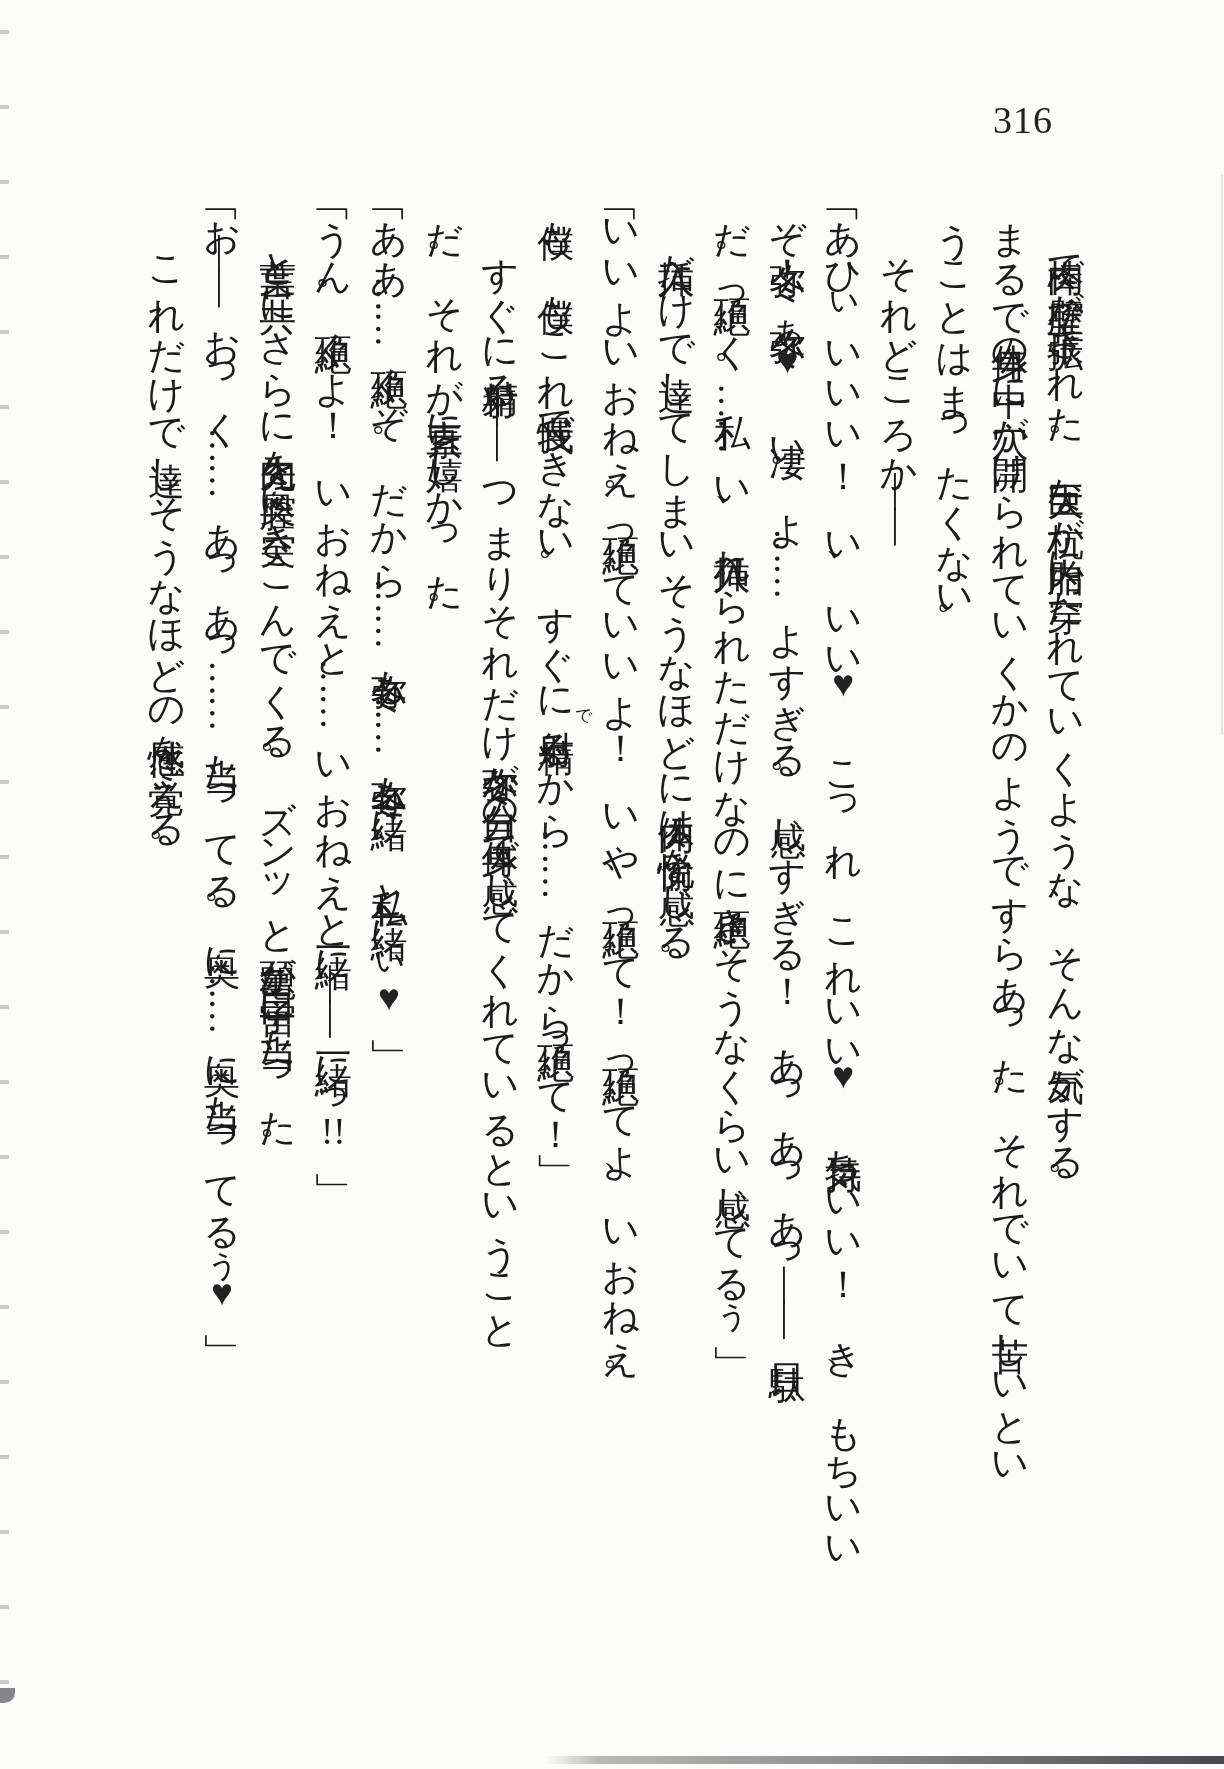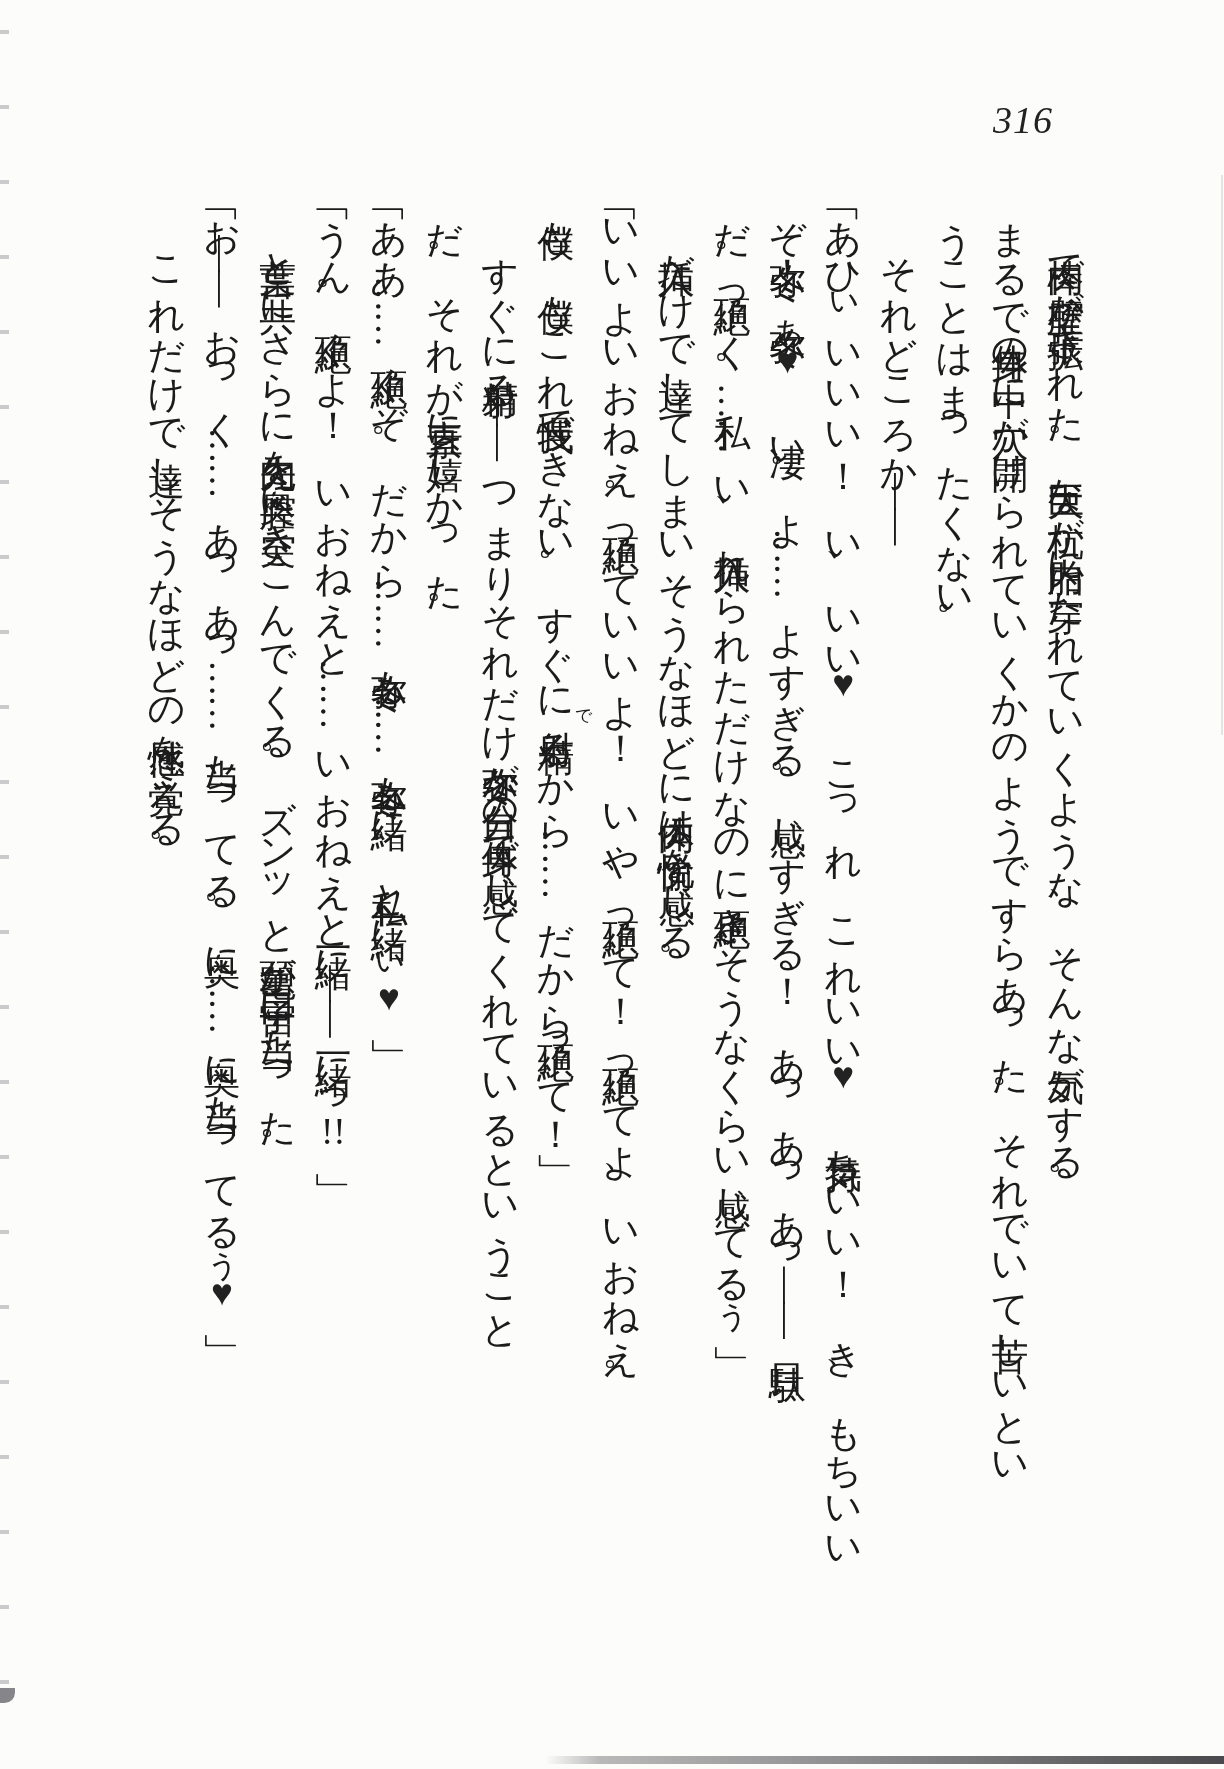--- a/index.html
+++ b/index.html
@@ -14,21 +14,20 @@
     font-family:"Liberation Serif","DejaVu Serif",serif;
     position:relative;overflow:hidden;
   }
   .page{
     position:absolute;inset:0;
   }
   .page-number{
     position:absolute;
     left:993px;top:101px;width:60px;
     font-size:38px;line-height:1;
-    font-style:italic;
     color:#222;
     letter-spacing:1px;
   }
   .text-block{
     position:absolute;
     top:197px;right:131px;
     height:1372px;
     writing-mode:vertical-rl;
     text-orientation:mixed;
     color:var(--text);

